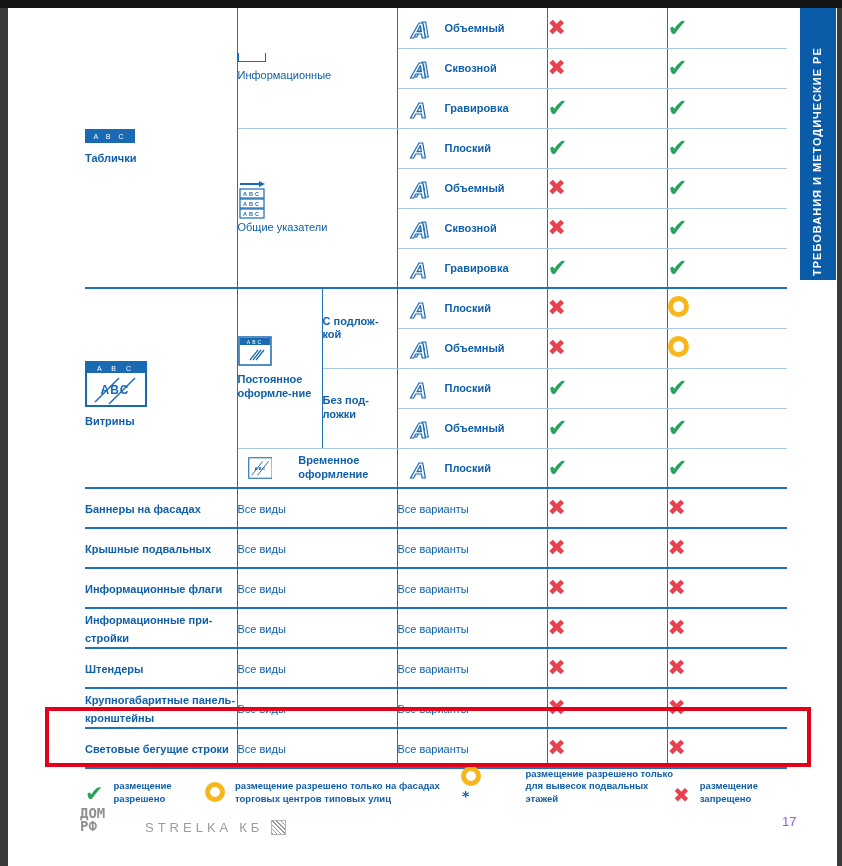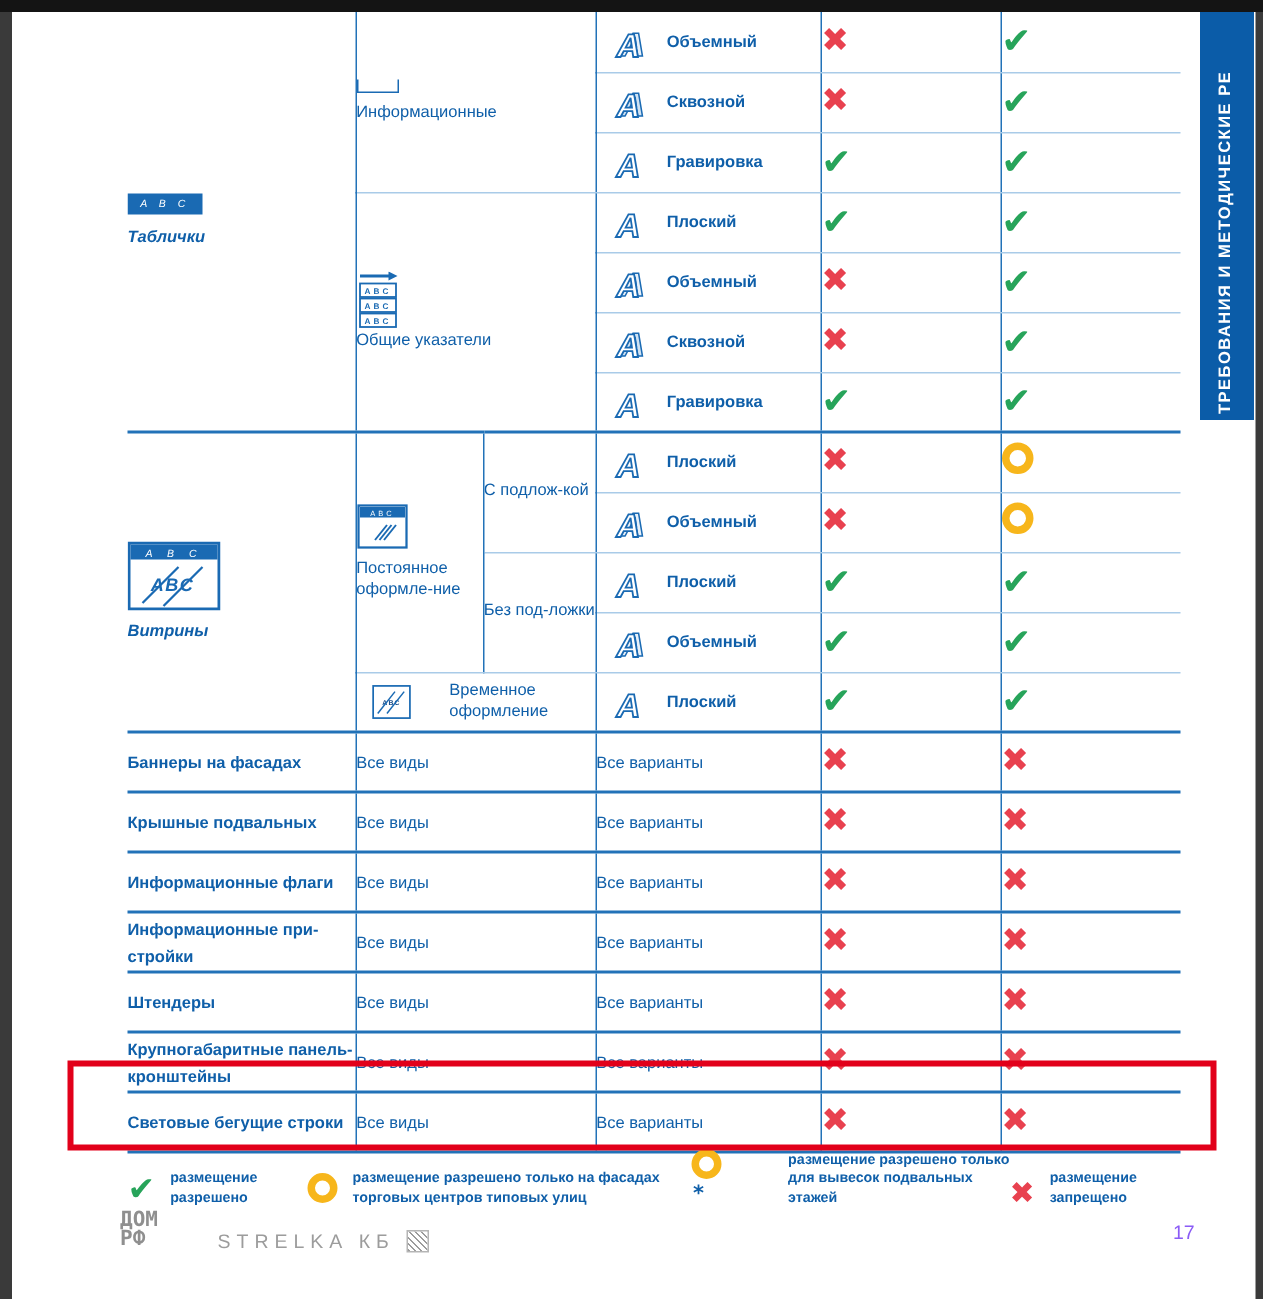--- a/index.html
+++ b/index.html
@@ -14,24 +14,24 @@
                 border-top:1px solid #a9cbe8;border-bottom:1px solid #a9cbe8;
                 vertical-align:middle;overflow:hidden;padding:0;}
   table.grid tr{height:40px;}
   tr.r27{height:27px;}
   table.grid tr td:first-child{border-left:none;}
   table.grid tr td:last-child{border-right:none;}
   tr.first td{border-top:none;}
   tr.sec td{border-top:2px solid #2272b8;}
   tr.subsec td{border-top:1px solid #2272b8;}
   tr.lastrow td{border-bottom:2px solid #2272b8;}
-  .cat-cell{vertical-align:top;padding:0 8px 0 0;font-style:italic;}
+  .cat-cell{vertical-align:top;padding:0 8px 0 0;}
   .cat-label{color:#0f5fa9;font-weight:bold;font-size:11px;line-height:1.25;}
   .sub-cell{vertical-align:top;padding:12px 8px 0 10px;}
-  .sub-label{color:#0f5fa9;font-size:11px;line-height:1.25;}
+  .sub-label{color:#0f5fa9;font-size:11px;line-height:1.25;font-weight:bold;}
   .sub-label.bold{font-weight:normal;}
   .typ-inner{display:flex;align-items:center;gap:11px;padding-left:10px;}
   .typ-label{color:#0f5fa9;font-weight:bold;font-size:11px;}
   .plain-cell{padding-left:10px;}
   .plain-label{color:#0f5fa9;font-size:11px;line-height:1.25;}
   .mark-cell{padding-left:20px;}
 
   
   .mark{display:inline-block;line-height:1;font-family:"DejaVu Sans",sans-serif;}
   .mark[data-mark="check"]::before{content:"✔";color:#27a45a;font-size:24px;}

